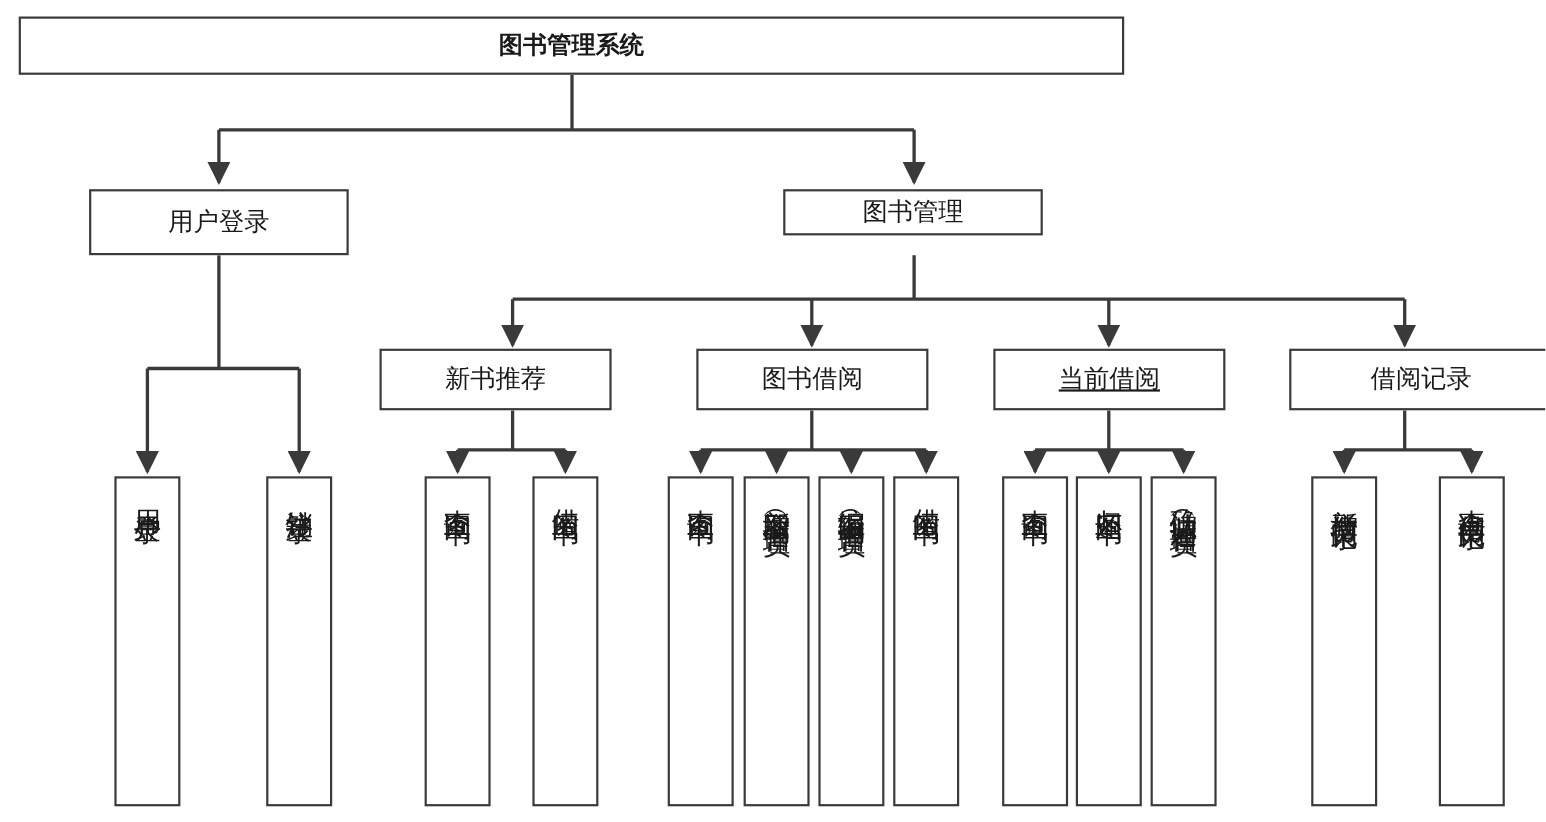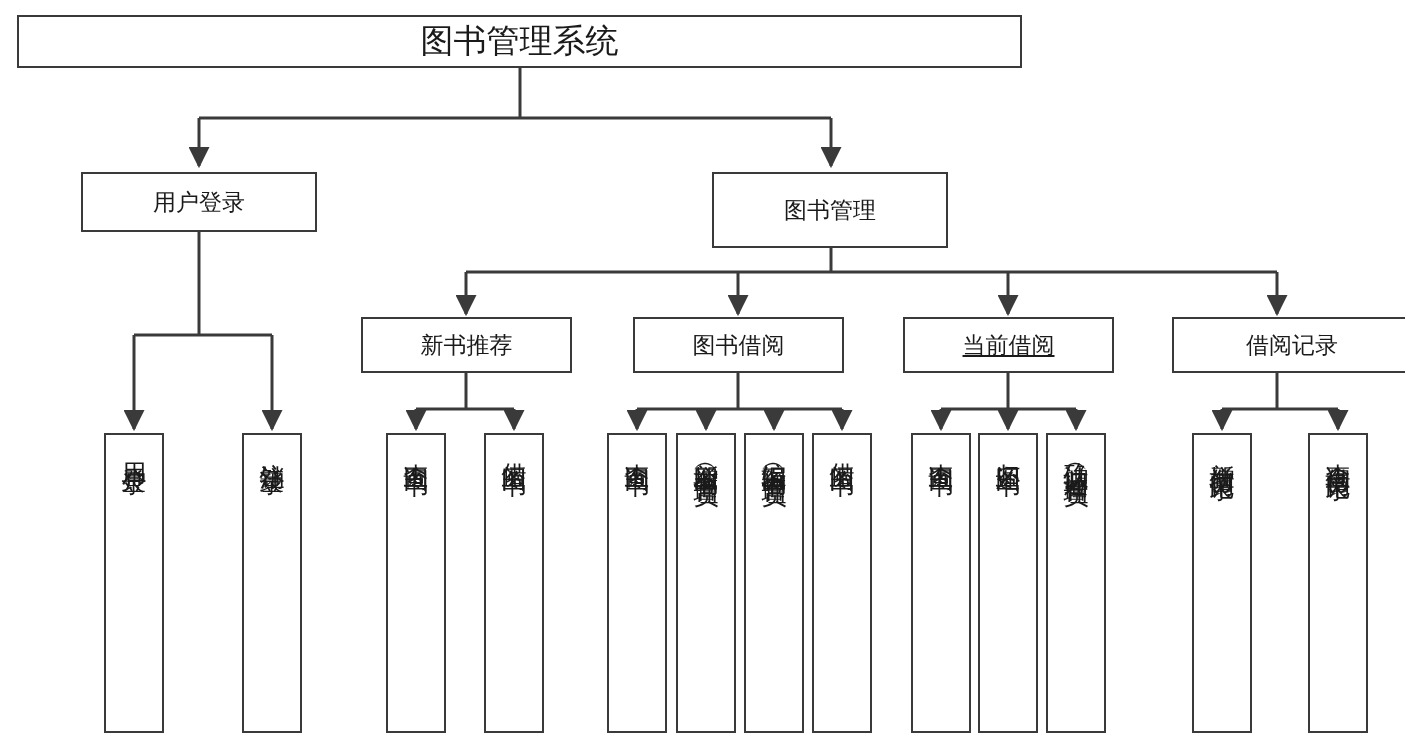--- a/index.html
+++ b/index.html
@@ -36,21 +36,21 @@
     justify-content: center;
     color: #1a1a1a;
     z-index: 2;
   }
   .node .label {
     display: block;
     text-align: center;
     line-height: 1.16;
     white-space: nowrap;
   }
-  .node.root .label { font-size: 33px; }
+  .node.root .label { font-size: 22px; font-weight: bold; }
   .node.level2 .label { font-size: 23px; }
   .node.leaf {
     align-items: flex-start;
     padding-top: 8px;
   }
   .node.leaf .label {
     writing-mode: vertical-rl;
     text-orientation: upright;
     font-size: 25px;
     letter-spacing: 3px;
@@ -125,25 +125,25 @@
     </g>
   </svg>
 
   <div class="node root" style="left:17px; top:15px; width:1005px; height:53px;">
     <span class="label">图书管理系统</span>
   </div>
 
   <div class="node level2" style="left:81px; top:172px; width:236px; height:60px;">
     <span class="label">用户登录</span>
   </div>
-  <div class="node level2" style="left:712px; top:172px; width:236px; height:76px;">
+  <div class="node level2" style="left:712px; top:172px; width:236px; height:42px;">
     <span class="label">图书管理</span>
   </div>
 
-  <div class="node level2 level3" style="left:361px; top:317px; width:211px; height:56px;">
+  <div class="node level2 level3" style="left:345px; top:317px; width:211px; height:56px;">
     <span class="label">新书推荐</span>
   </div>
   <div class="node level2 level3" style="left:633px; top:317px; width:211px; height:56px;">
     <span class="label">图书借阅</span>
   </div>
   <div class="node level2 level3" style="left:903px; top:317px; width:211px; height:56px;text-decoration:underline;">
     <span class="label">当前借阅</span>
   </div>
   <div class="node level2 level3" style="left:1172px; top:317px; width:240px; height:56px;">
     <span class="label">借阅记录</span>

